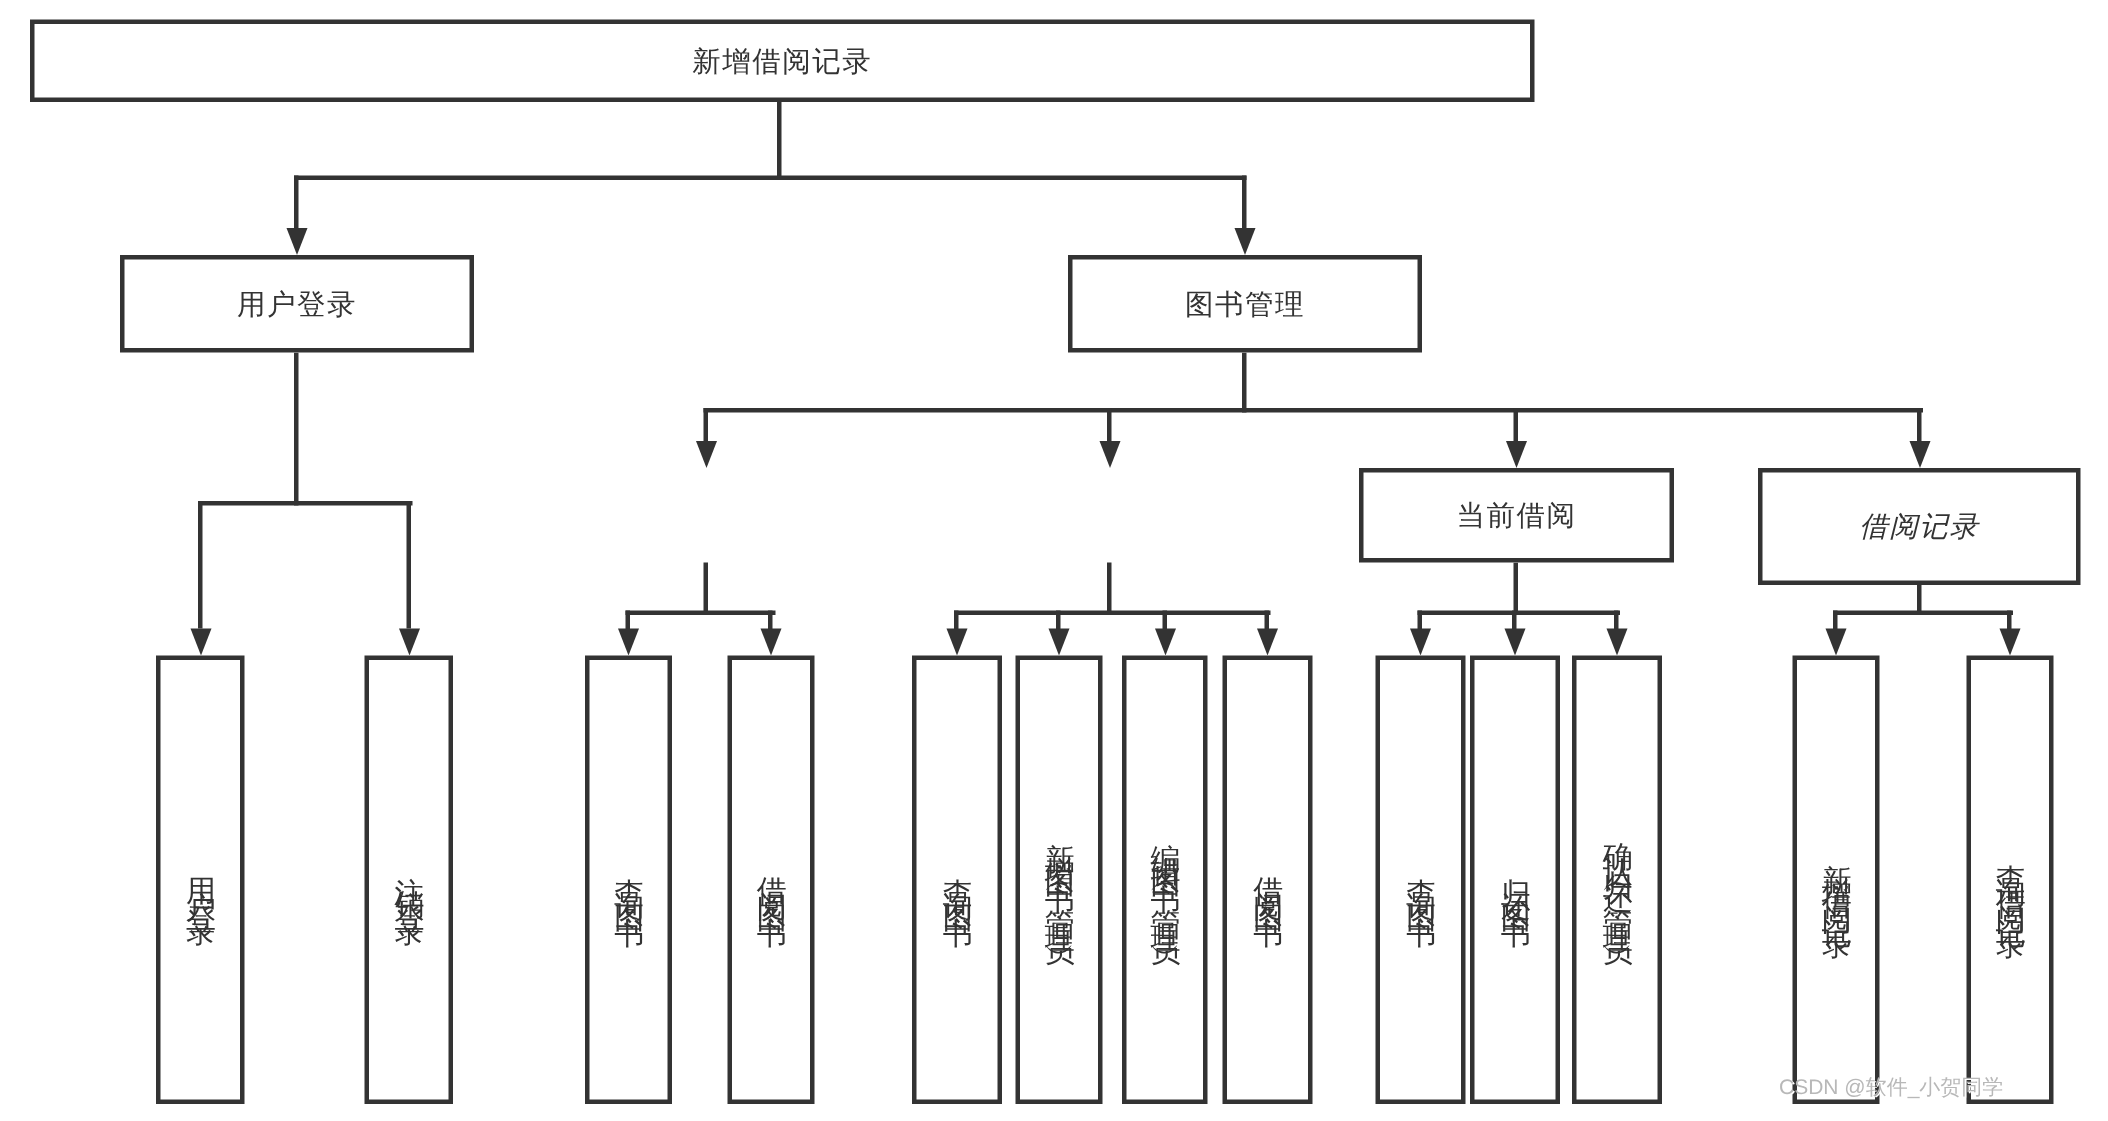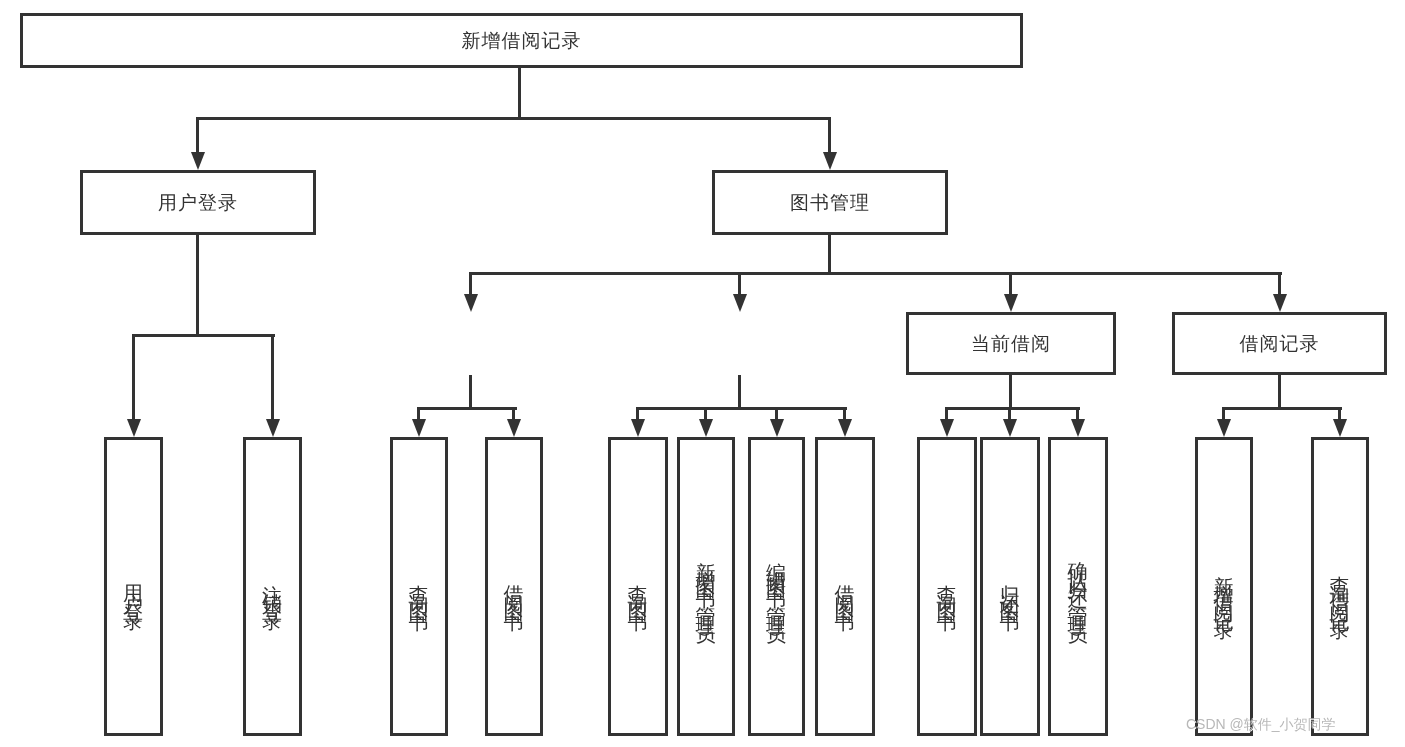--- a/index.html
+++ b/index.html
@@ -157,21 +157,21 @@
   <div class="box" style="left:80px; top:170px; width:236px; height:65px;">
     <span class="hlabel">用户登录</span>
   </div>
   <div class="box" style="left:712px; top:170px; width:236px; height:65px;">
     <span class="hlabel">图书管理</span>
   </div>
 
   <div class="box" style="left:906px; top:312px; width:210px; height:63px;">
     <span class="hlabel">当前借阅</span>
   </div>
-  <div class="box" style="left:1172px; top:312px; width:215px; height:63px;">
+  <div class="box" style="left:1172px; top:312px; width:215px; height:78px;font-style:italic;">
     <span class="hlabel">借阅记录</span>
   </div>
 
   <div class="box" style="left:104px; top:437px; width:59px; height:299px;">
     <span class="vlabel">用户登录</span>
   </div>
   <div class="box" style="left:243px; top:437px; width:59px; height:299px;">
     <span class="vlabel">注销登录</span>
   </div>
 

